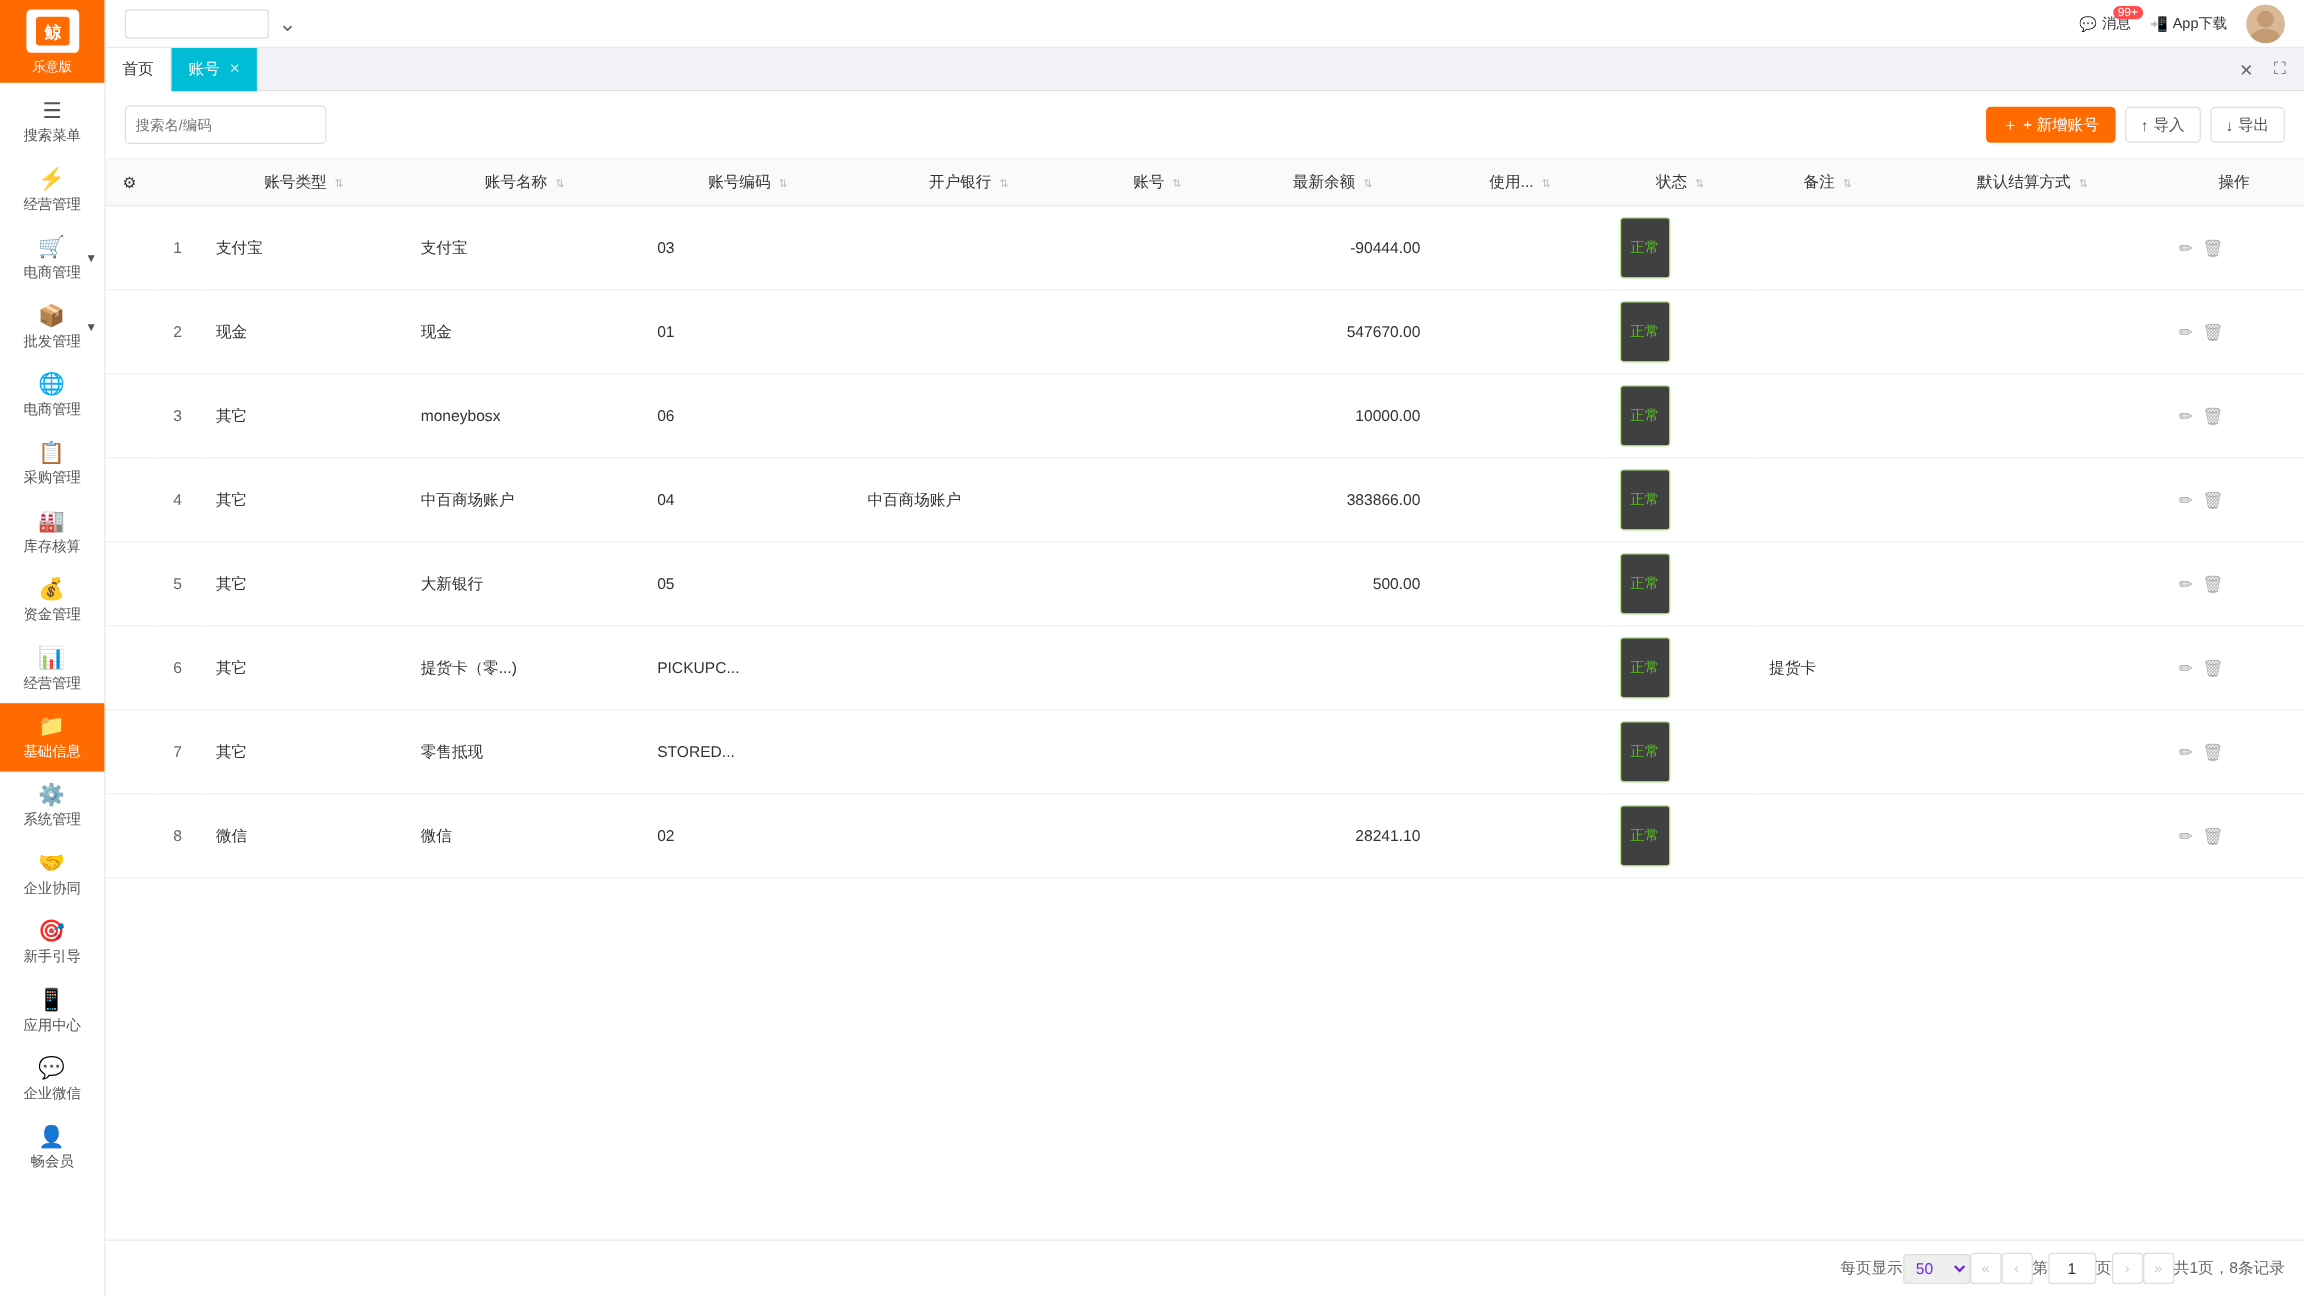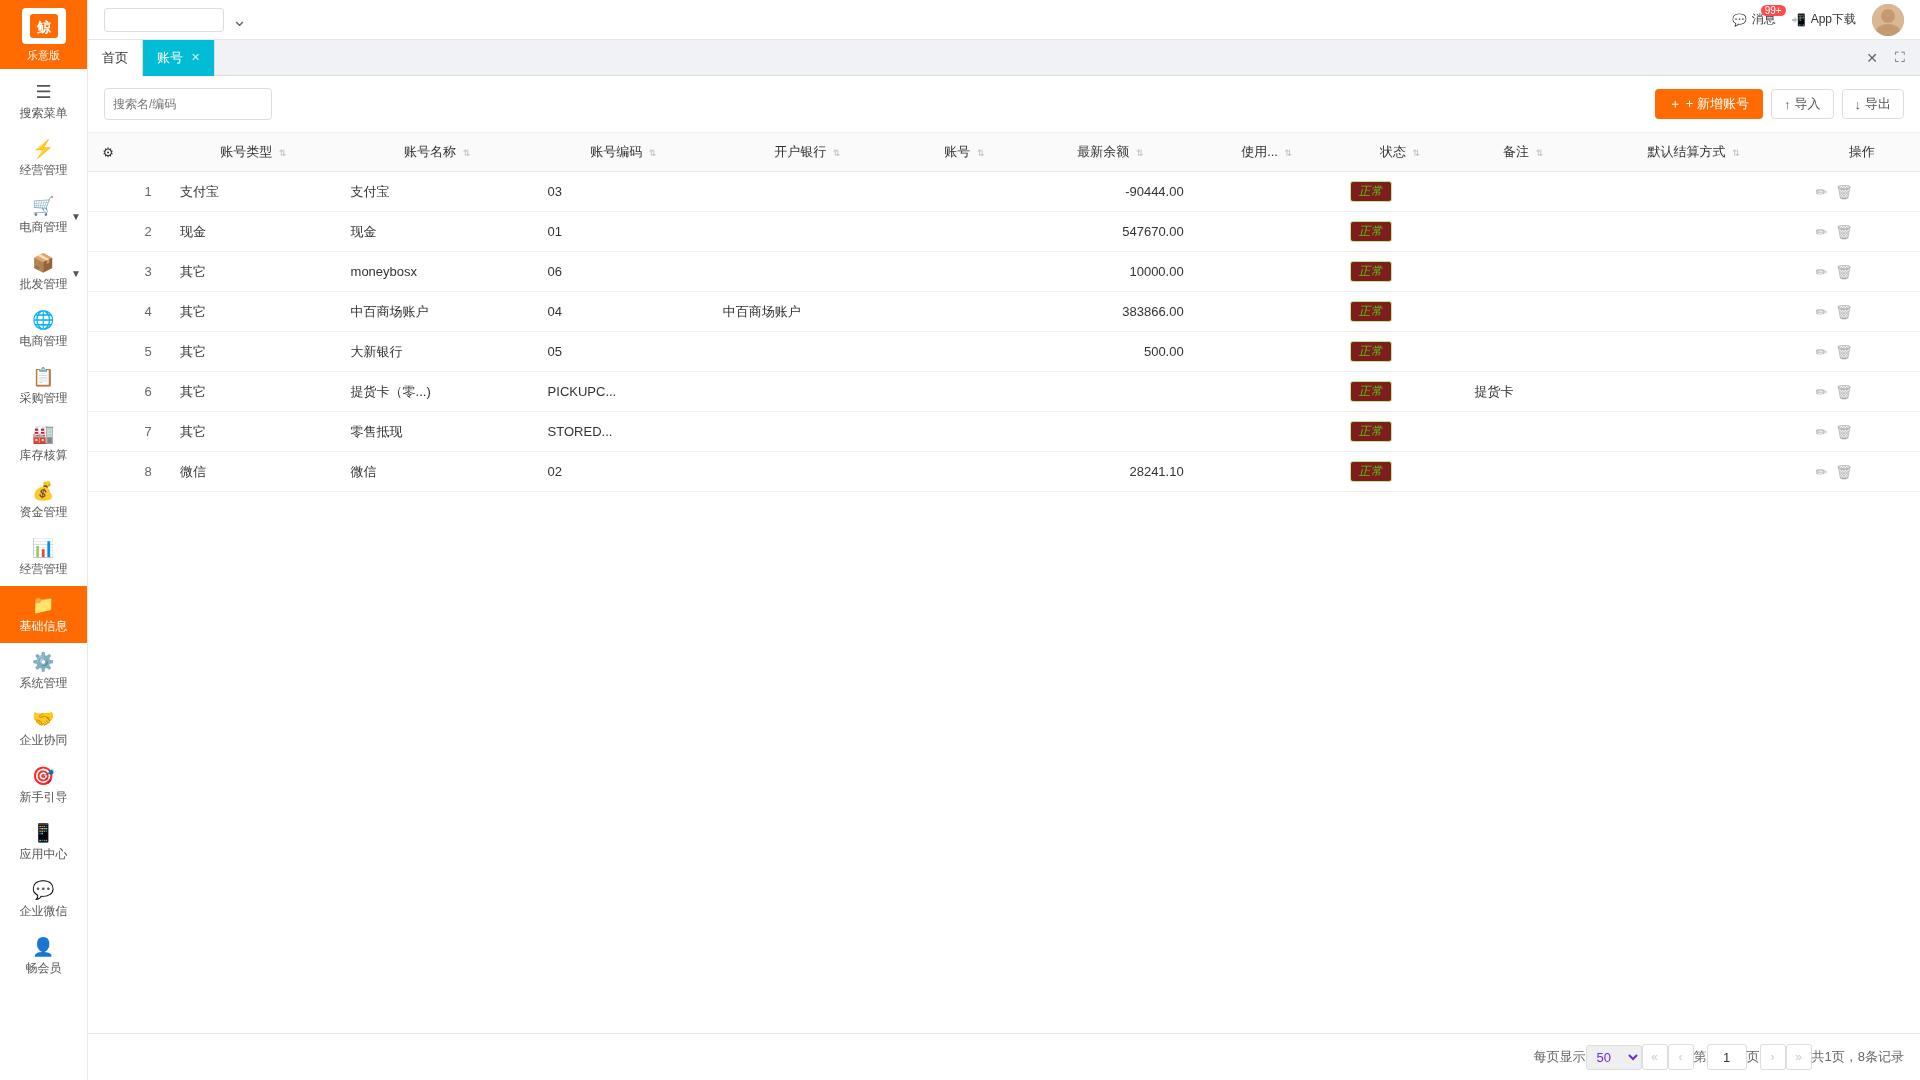--- a/index.html
+++ b/index.html
@@ -308,28 +308,27 @@
     tbody tr {
       border-bottom: 1px solid #f0f0f0;
     }
     tbody td {
       padding: 9px 12px;
       font-size: 13px;
       color: #333;
       white-space: nowrap;
     }
     .status-badge {
-      background: #7f1d1d;
+      background: #404040;
       color: #52c41a;
       border: 1px solid #b7eb8f;
       border-radius: 3px;
-      padding: 1px 8px;
+      padding: 16px 8px;
       font-size: 12px;
       display: inline-block;
-      font-style: italic;
     }
     .action-icons {
       display: flex;
       gap: 8px;
       align-items: center;
     }
     .action-icon {
       color: #aaa;
       cursor: pointer;
       font-size: 14px;

